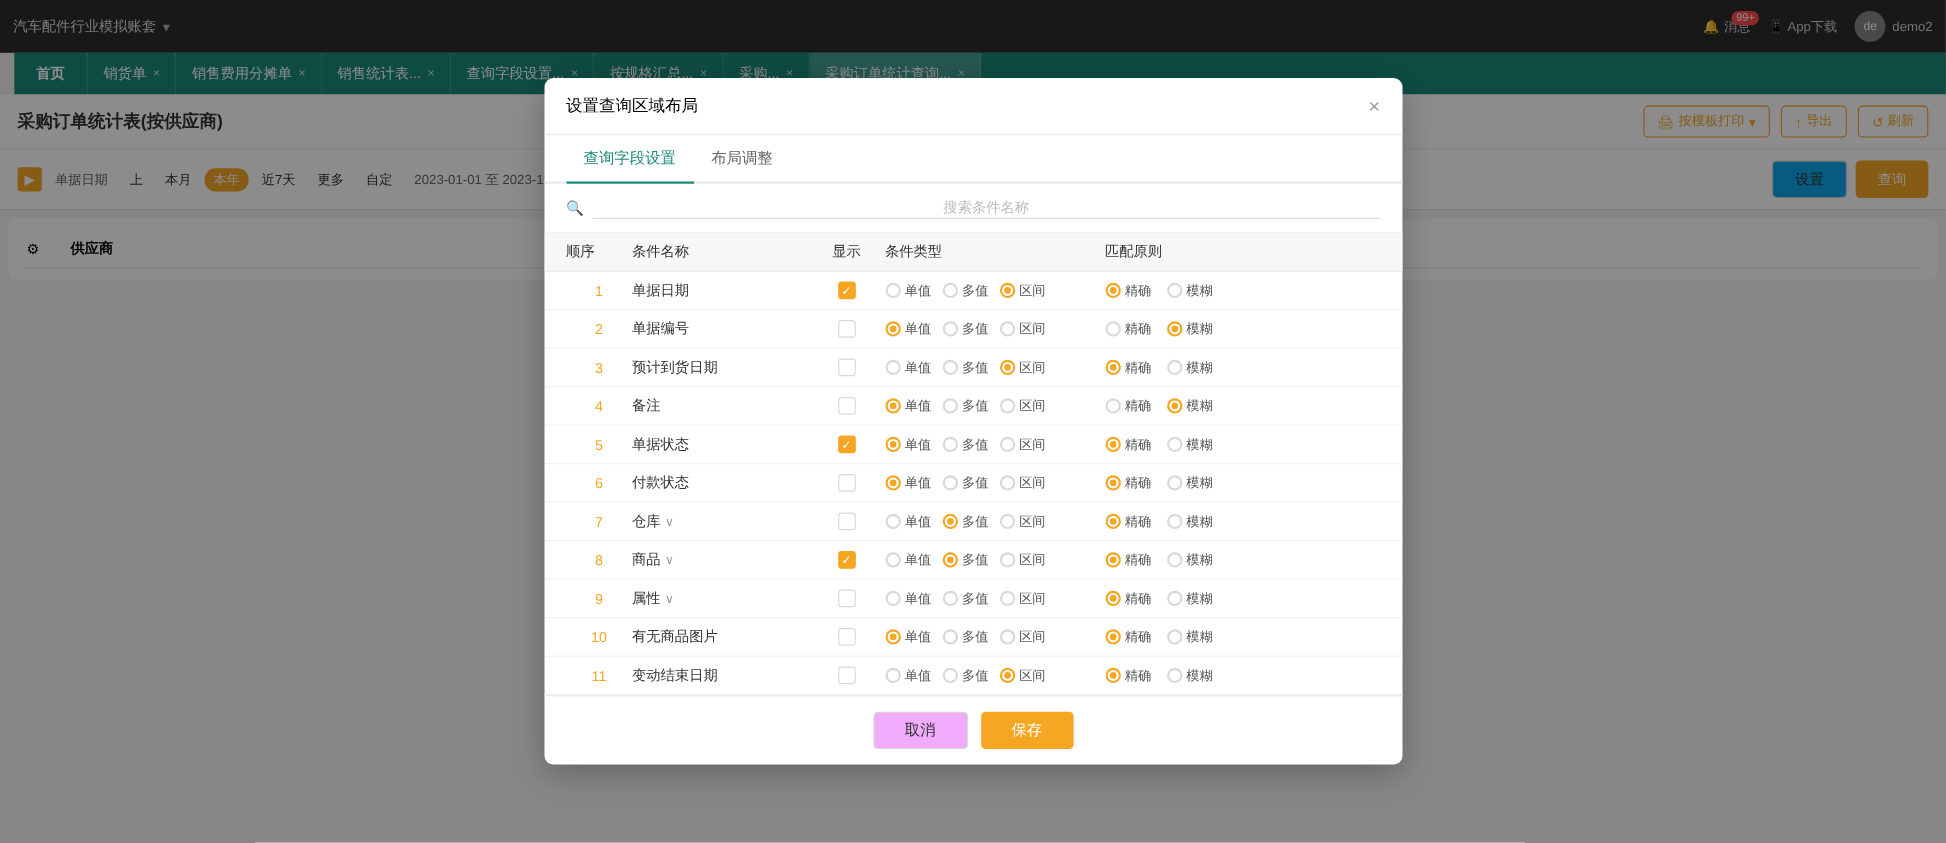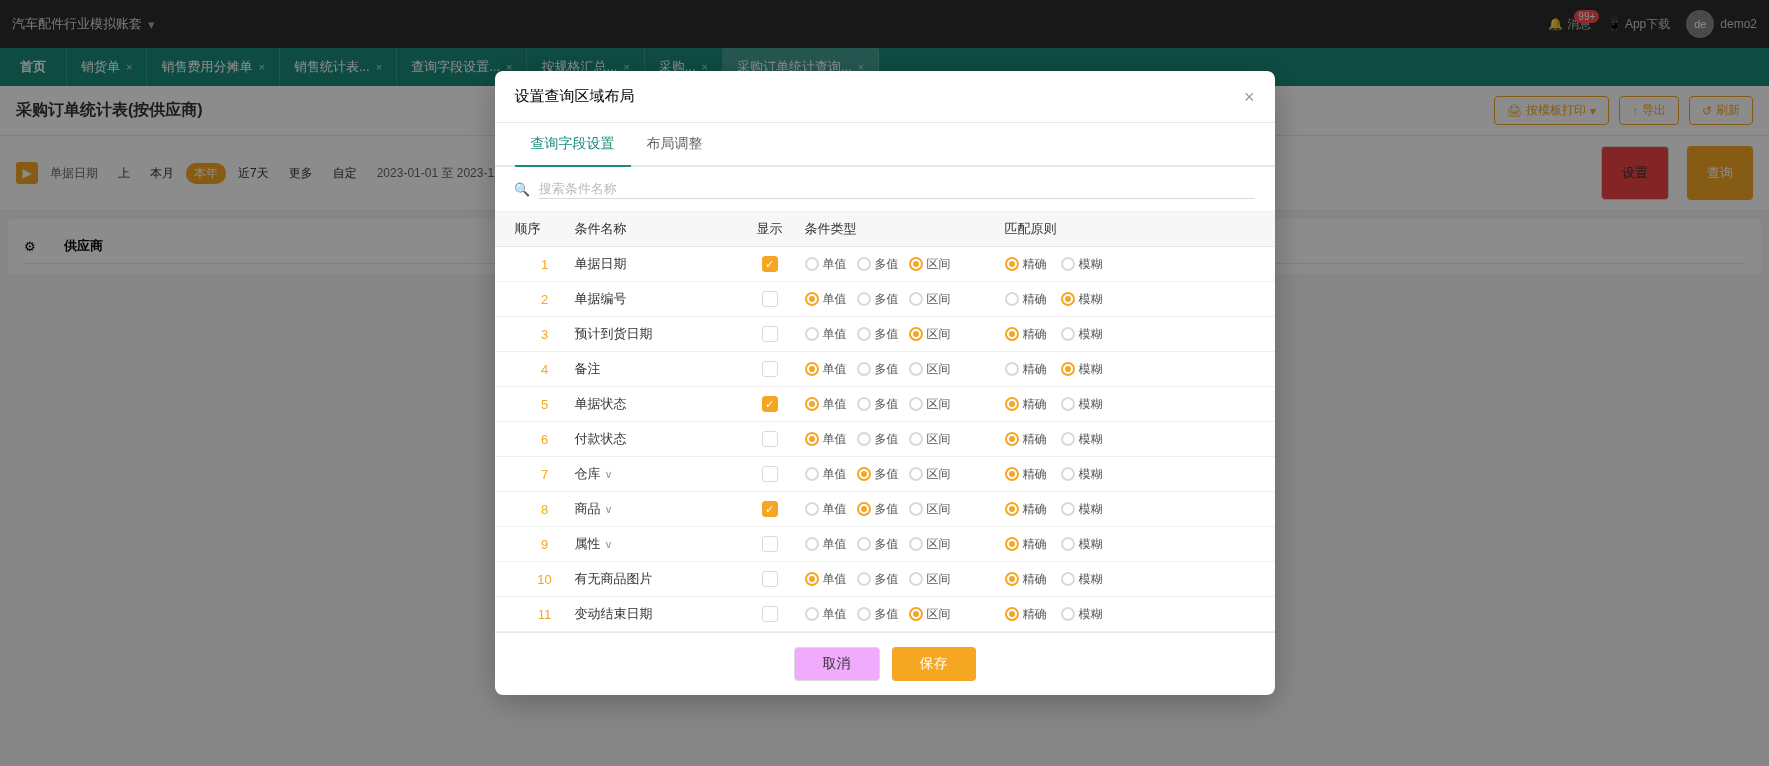--- a/index.html
+++ b/index.html
@@ -23,20 +23,21 @@
     .user-avatar { width: 28px; height: 28px; border-radius: 50%; background: #888; display: flex; align-items: center; justify-content: center; color: white; font-size: 11px; }
     .username { color: #ccc; }
 
     
     .tab-bar {
       background: #1a8a7a;
       height: 38px;
       display: flex;
       align-items: center;
       padding: 0 0;
+      margin-left: 13px;
     }
     .tab-item {
       padding: 0 14px;
       height: 38px;
       display: flex;
       align-items: center;
       color: white;
       font-size: 13px;
       cursor: pointer;
       white-space: nowrap;
@@ -165,20 +166,21 @@
     }
     .search-icon { color: #999; font-size: 13px; }
     .search-input {
       border: none;
       outline: none;
       font-size: 13px;
       color: #333;
       flex: 1;
       border-bottom: 1px solid #d9d9d9;
       padding: 2px 0;
+      text-align: center;
     }
     .search-input::placeholder { color: #bbb; }
 
     
     .modal-body {
       flex: 1;
       overflow: hidden;
       display: flex;
       flex-direction: column;
     }
@@ -311,28 +313,27 @@
 
     
     .query-btn {
       background: #f5a623;
       color: white;
       border: none;
       border-radius: 4px;
       padding: 7px 20px;
       cursor: pointer;
       font-size: 13px;
-      margin-left: 10px;
     }
     .settings-btn {
-      background: #ef4444;
+      background: #0ea5e9;
       color: #333;
       border: 1px solid #d9d9d9;
       border-radius: 4px;
-      padding: 17px 20px;
+      padding: 7px 20px;
       cursor: pointer;
       font-size: 13px;
     }
   </style>
 </head>
 <body>
 
 <div class="top-bar">
   <div class="top-bar-left">
     <span>汽车配件行业模拟账套</span>

